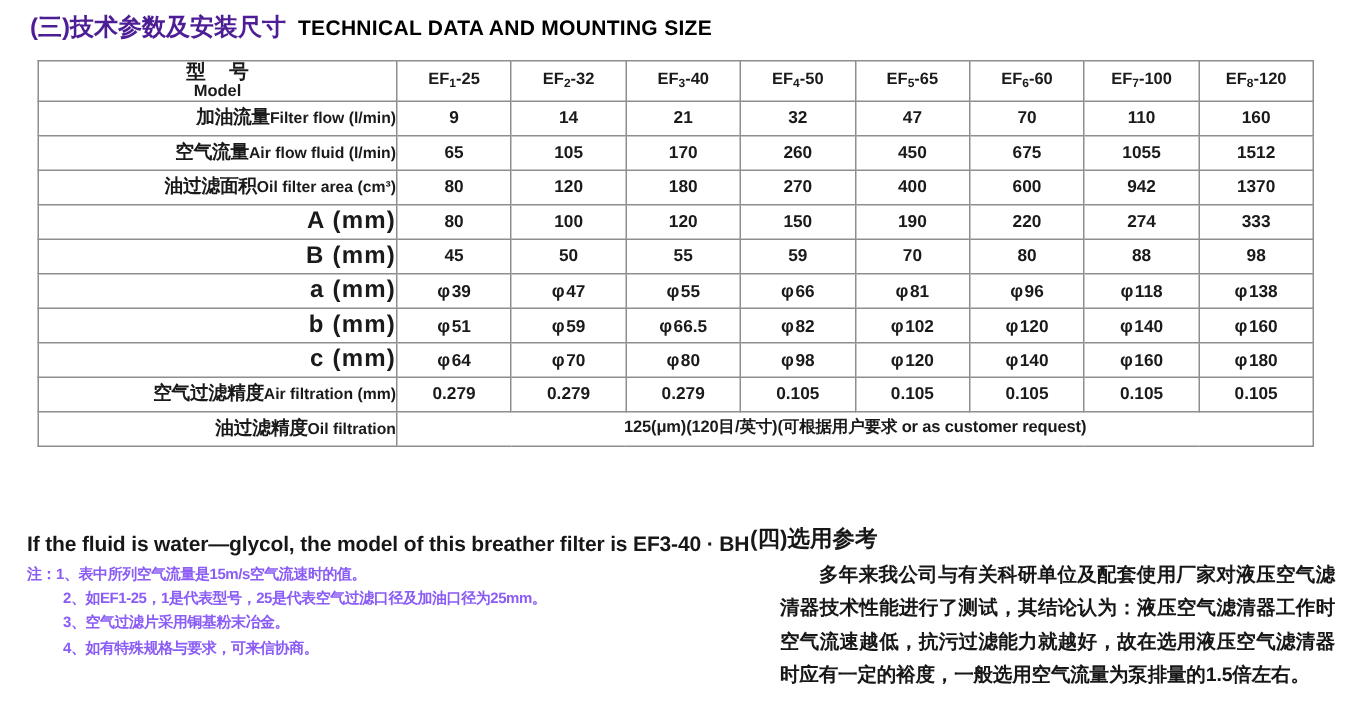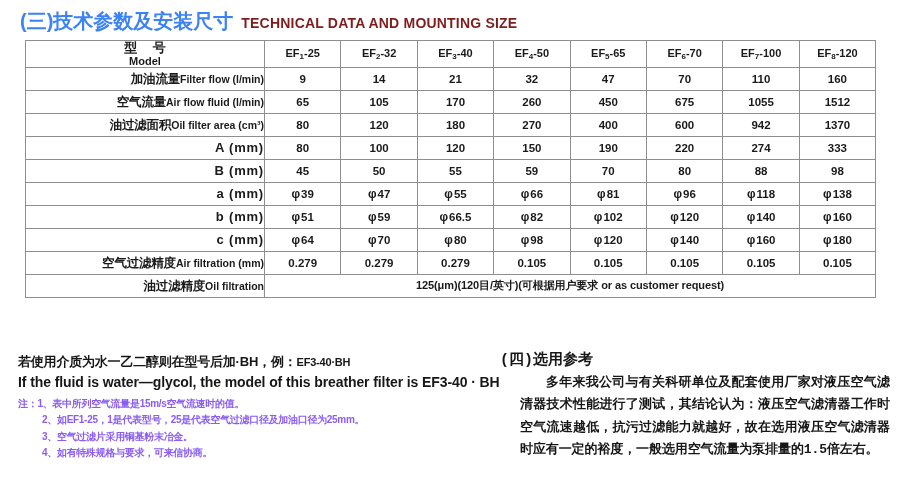--- a/index.html
+++ b/index.html
@@ -17,31 +17,31 @@
   }
 
   
   .section-heading {
     position: absolute;
     left: 20px;
     top: 8px;
     white-space: nowrap;
   }
   .section-heading .cn {
-    font-size: 20px;
+    font-size: 16px;
     font-weight: 700;
     letter-spacing: 0px;
-    color: #3b82f6;
+    color: #4c1d95;
   }
   .section-heading .en {
     font-size: 14px;
     font-weight: 600;
     margin-left: 8px;
     letter-spacing: 0.2px;
-    color: #7f1d1d;
+    color: #000000;
   }
 
   
   .spec-table {
     position: absolute;
     left: 25px;
     top: 40px;
     width: 850px;
     border-collapse: collapse;
     table-layout: fixed;
@@ -102,21 +102,21 @@
   .lab-cn {
     font-size: 12.5px;
     font-weight: 700;
     letter-spacing: -0.2px;
   }
   .lab-en {
     font-size: 10.5px;
     font-weight: 600;
   }
   .lab-plain {
-    font-size: 13px;
+    font-size: 16px;
     font-weight: 700;
     letter-spacing: 0.8px;
   }
   td.val { font-size: 11.5px; font-weight: 700; }
   td.val .phi { font-size: 12px; font-weight: 700; margin-right: 1px; }
   td.merged {
     font-size: 11px;
     font-weight: 700;
     letter-spacing: -0.1px;
   }
@@ -161,21 +161,20 @@
     letter-spacing: -0.3px;
   }
   .note-item.indent { padding-left: 24px; }
 
   
   .section-right {
     position: absolute;
     left: 500px;
     top: 350px;
     width: 390px;
-    font-family: Liberation Mono, monospace;
   }
   .section-right .rtitle {
     font-size: 15px;
     font-weight: 700;
     color: #171717;
     letter-spacing: 0px;
     margin-bottom: 3px;
   }
   .section-right .rpara {
     font-size: 13px;
@@ -212,21 +211,21 @@
       <td class="hdr-model">
         <span class="t1">型 号</span>
         <span class="t2">Model</span>
       </td>
 
     <td class="hdr-col"><span>EF</span><sub>1</sub><span>-25</span></td>
         <td class="hdr-col"><span>EF</span><sub>2</sub><span>-32</span></td>
         <td class="hdr-col"><span>EF</span><sub>3</sub><span>-40</span></td>
         <td class="hdr-col"><span>EF</span><sub>4</sub><span>-50</span></td>
         <td class="hdr-col"><span>EF</span><sub>5</sub><span>-65</span></td>
-        <td class="hdr-col"><span>EF</span><sub>6</sub><span>-70</span></td>
+        <td class="hdr-col"><span>EF</span><sub>6</sub><span>-60</span></td>
         <td class="hdr-col"><span>EF</span><sub>7</sub><span>-100</span></td>
         <td class="hdr-col"><span>EF</span><sub>8</sub><span>-120</span></td>
       </tr>
   </thead>
   <tbody>
 
   <tr>
         <td class="row-label"><span class="lab-cn">加油流量</span><span class="lab-en">Filter flow (l/min)</span></td>
         <td class="val">9</td>
         <td class="val">14</td>
@@ -326,23 +325,20 @@
         <td class="val">0.105</td>
       </tr>
       <tr>
         <td class="row-label"><span class="lab-cn">油过滤精度</span><span class="lab-en">Oil filtration</span></td>
         <td class="merged" colspan="8"><span>125(μm)(120目/英寸)(可根据用户要求</span><span class="en"> or as customer request)</span></td>
       </tr>
     </tbody>
 </table>
 
 <div class="notes-left">
-  <div class="note-line-cn">
-    <span>若使用介质为水一乙二醇则在型号后加·BH，例：</span><span class="sm">EF3-40·BH</span>
-  </div>
   <div class="note-line-en">If the fluid is water—glycol, the model of this breather filter is EF3-40 · BH</div>
   <div class="notes-list">
 
   <div class="note-item">注：1、表中所列空气流量是15m/s空气流速时的值。</div>
       <div class="note-item indent">2、如EF1-25，1是代表型号，25是代表空气过滤口径及加油口径为25mm。</div>
       <div class="note-item indent">3、空气过滤片采用铜基粉末冶金。</div>
       <div class="note-item indent">4、如有特殊规格与要求，可来信协商。</div>
     </div>
 </div>
 

